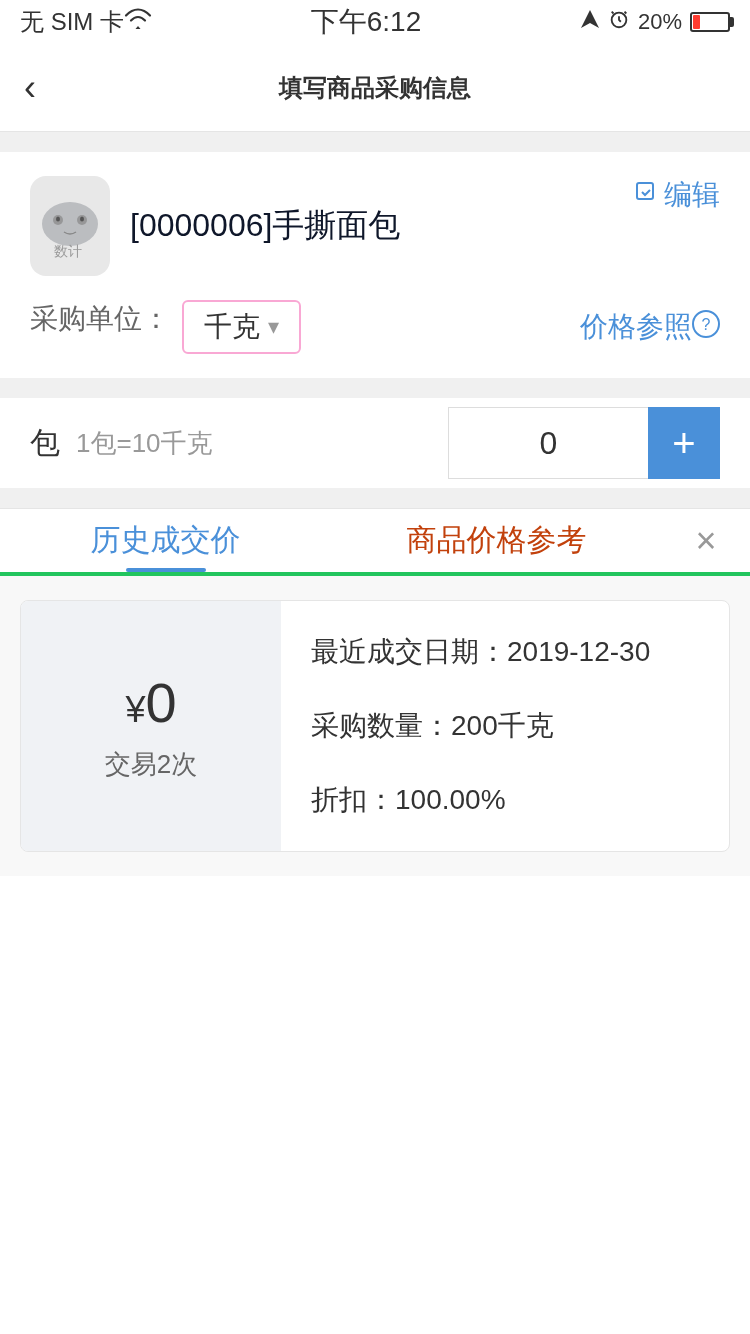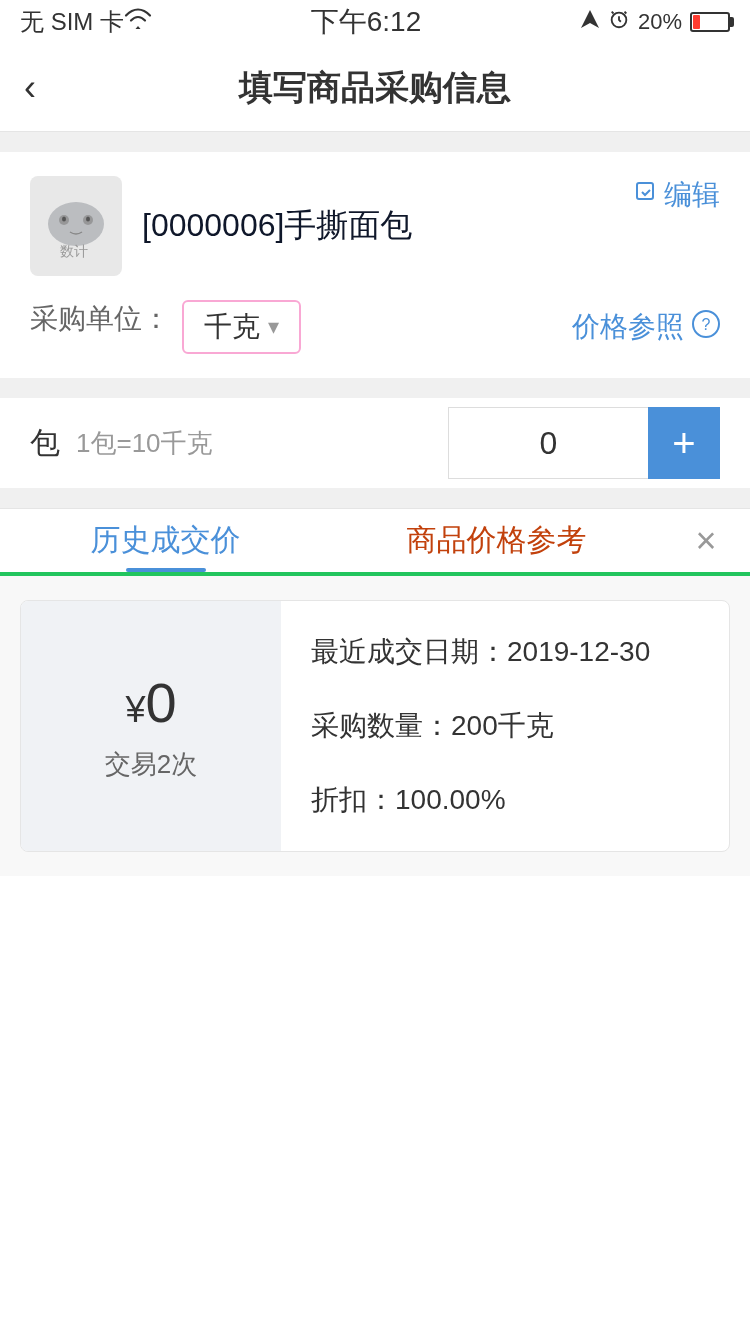--- a/index.html
+++ b/index.html
@@ -76,21 +76,21 @@
       border-bottom: 1px solid #e5e5e5;
     }
     .nav-back {
       position: absolute;
       left: 24px;
       font-size: 36px;
       color: #333;
       cursor: pointer;
     }
     .nav-title {
-      font-size: 34px;
+      font-size: 24px;
       font-weight: 600;
       color: #333;
     }
 
     
     .product-card {
       background: #fff;
       margin-top: 20px;
       padding: 24px 30px;
     }
@@ -98,24 +98,24 @@
       display: flex;
       align-items: flex-start;
       justify-content: space-between;
     }
     .product-left {
       display: flex;
       align-items: center;
       gap: 20px;
     }
     .product-thumbnail {
-      width: 92px;
+      width: 80px;
       height: 100px;
       background: #e8e8e8;
-      border-radius: 8px;
+      border-radius: 16px;
       display: flex;
       align-items: center;
       justify-content: center;
       overflow: hidden;
     }
     .product-name {
       font-size: 32px;
       font-weight: 500;
       color: #0f172a;
     }
@@ -153,21 +153,20 @@
     }
     .unit-select-arrow {
       font-size: 22px;
       color: #999;
     }
     .price-ref {
       color: #4a90d9;
       font-size: 28px;
       display: flex;
       align-items: center;
-      gap: 8px;
     }
 
     
     .divider {
       height: 20px;
       background: #f0f0f0;
     }
 
     
     .quantity-row {

